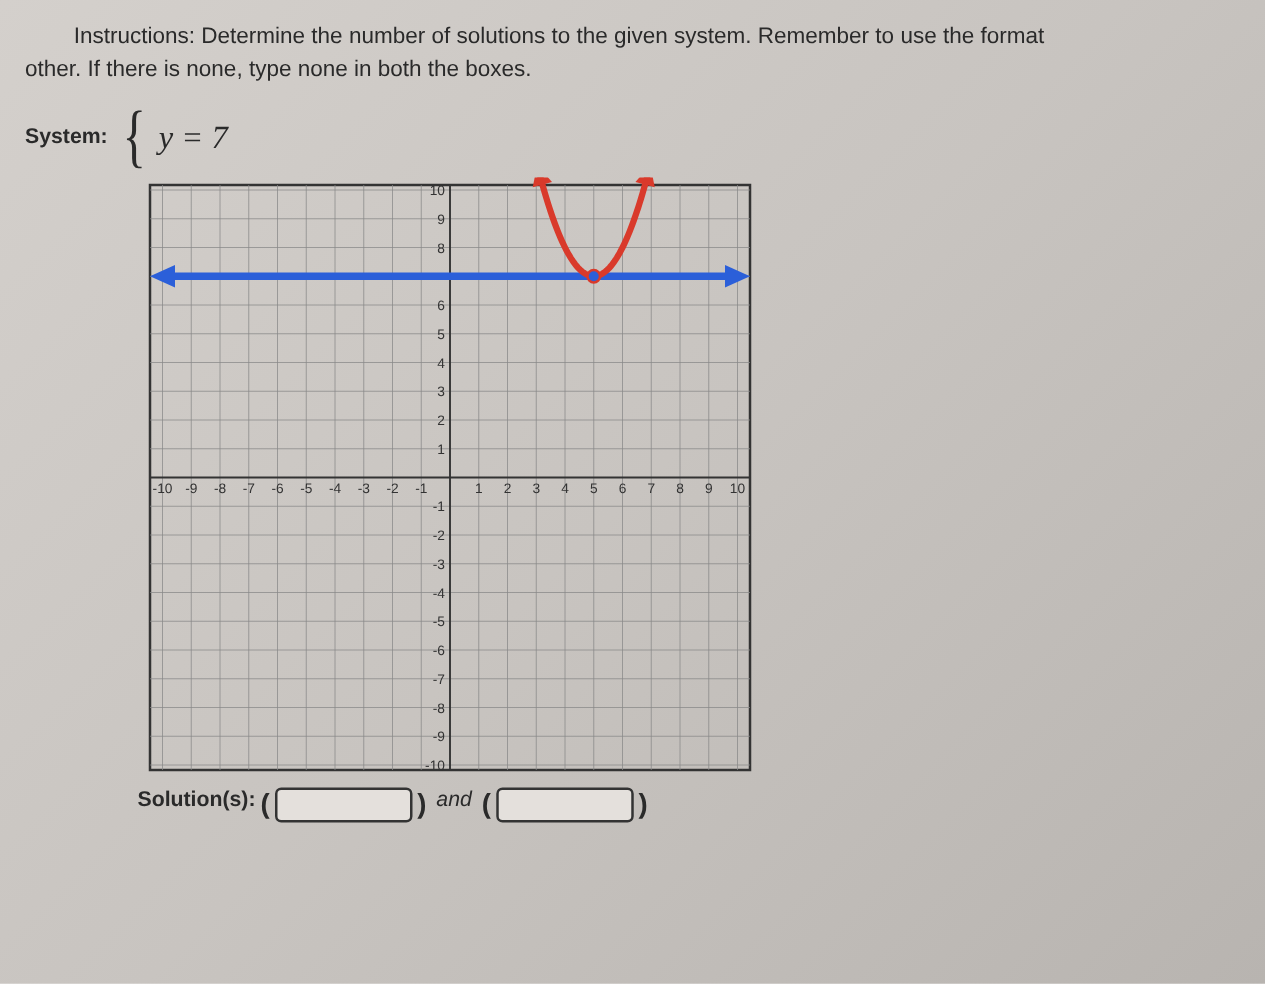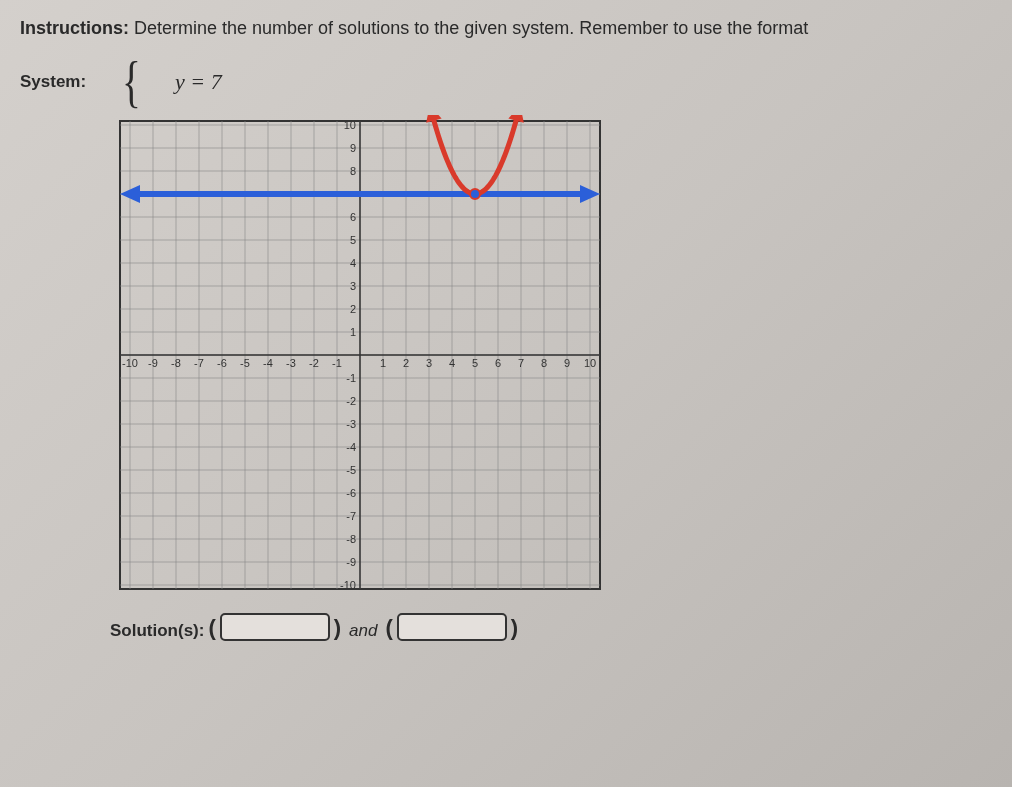--- a/index.html
+++ b/index.html
@@ -11,59 +11,59 @@
       padding: 15px 20px;
       color: #2a2a2a;
       position: relative;
     }
     .instructions {
       font-size: 18px;
       line-height: 1.5;
       margin-bottom: 18px;
     }
     .instructions .label {
-      font-weight: bold;
+      font-weight: normal;
+      margin-left: 39px;
     }
     .system-row {
       display: flex;
       align-items: center;
       margin-bottom: 10px;
-      gap: 24px;
     }
     .system-label {
       font-weight: bold;
       font-size: 17px;
       margin-right: 8px;
     }
     .brace {
       font-size: 56px;
       font-family: 'Times New Roman', serif;
       line-height: 0.8;
       margin-right: 6px;
       font-weight: 300;
       transform: scaleX(0.7);
     }
     .equations {
       font-family: 'Times New Roman', serif;
-      font-size: 22px;
+      font-size: 26px;
       font-style: italic;
       line-height: 1.3;
     }
     .graph-container {
       margin-left: 90px;
       margin-top: 8px;
     }
     svg.graph {
       display: block;
     }
     .solution-row {
       margin-left: 90px;
-      margin-top: 18px;
+      margin-top: 8px;
       display: flex;
-      align-items: flex-end;
+      align-items: flex-start;
       font-size: 17px;
     }
     .solution-label {
       font-weight: bold;
       margin-right: 4px;
     }
     .paren {
       font-size: 22px;
       font-weight: bold;
     }
@@ -80,20 +80,21 @@
     .and-text {
       margin: 0 8px;
       font-style: italic;
     }
   </style>
 </head>
 <body>
 
 <div class="instructions">
   <span class="label">Instructions:</span><span> Determine the number of solutions to the given system. Remember to use the format</span><br>
+  <span>other. If there is none, type none in both the boxes.</span>
 </div>
 
 <div class="system-row">
   <span class="system-label">System:</span>
   <span class="brace">{</span>
   <div class="equations">
     <div>y = 7</div>
   </div>
 </div>
 

